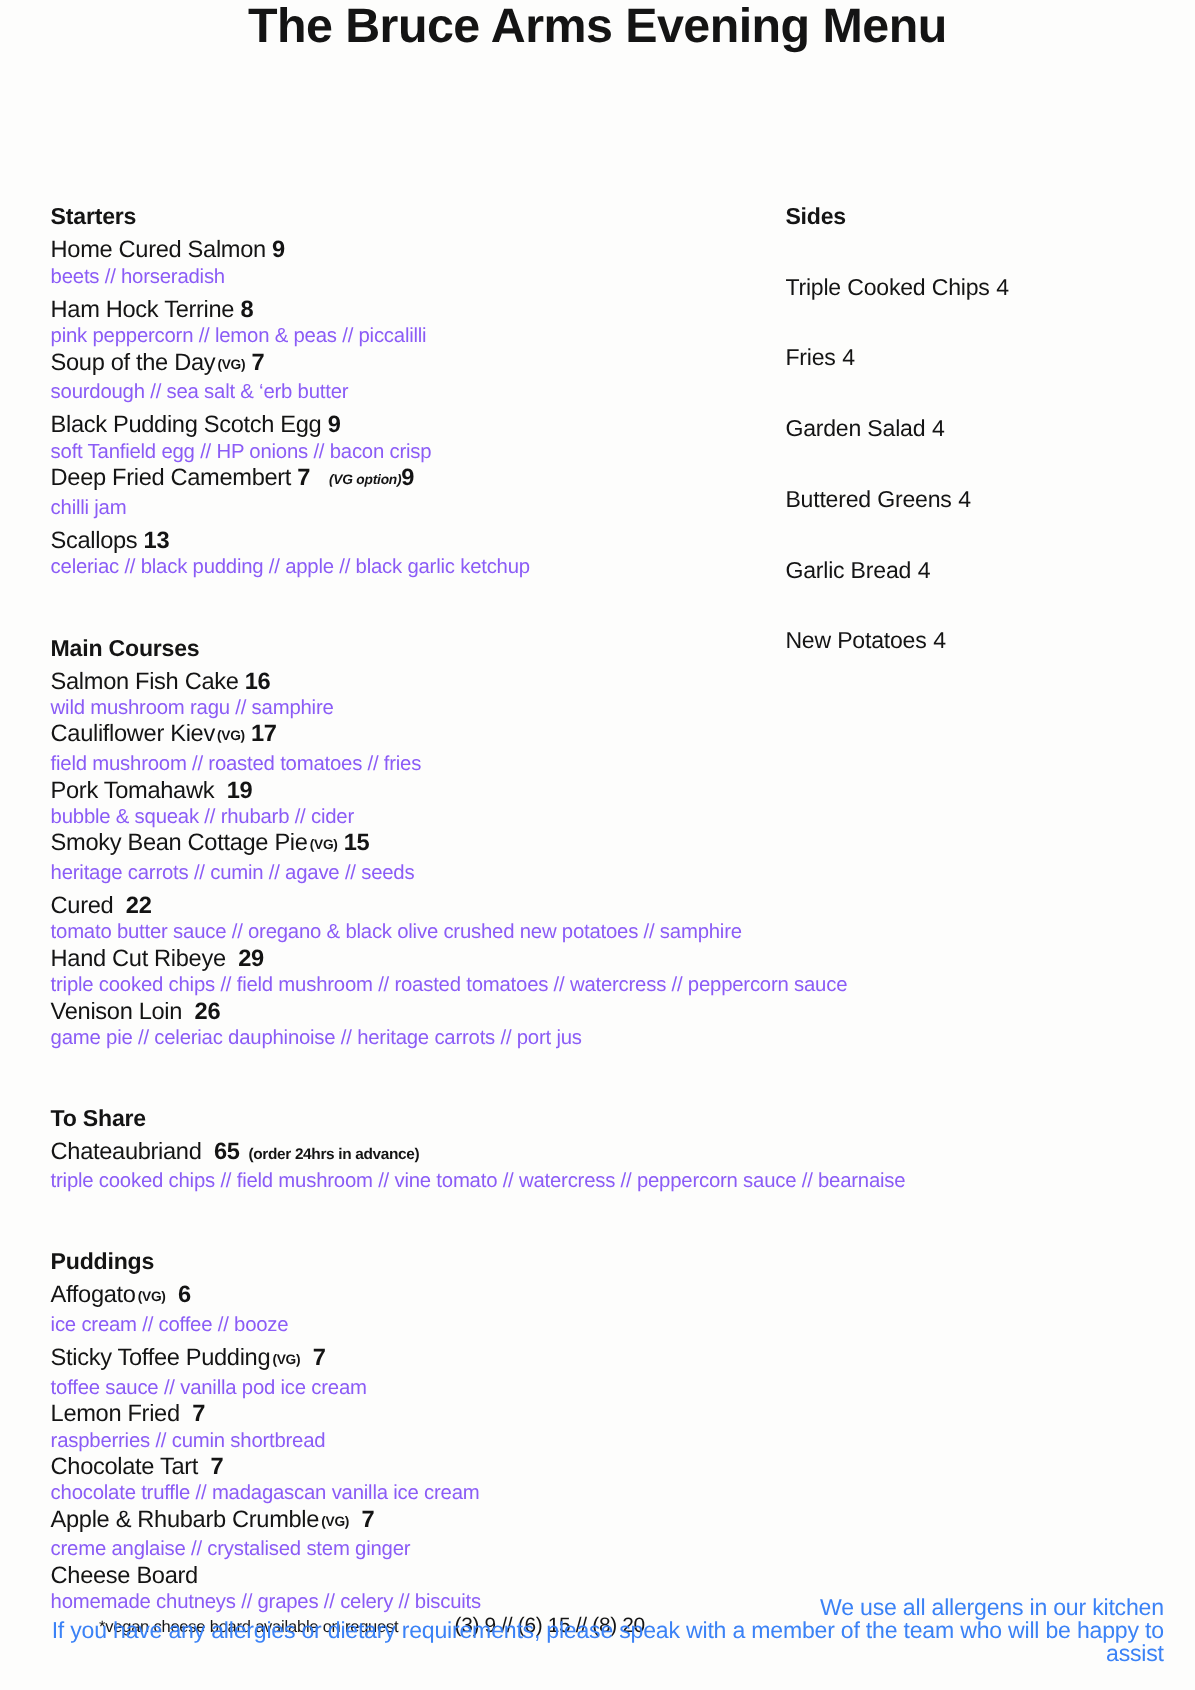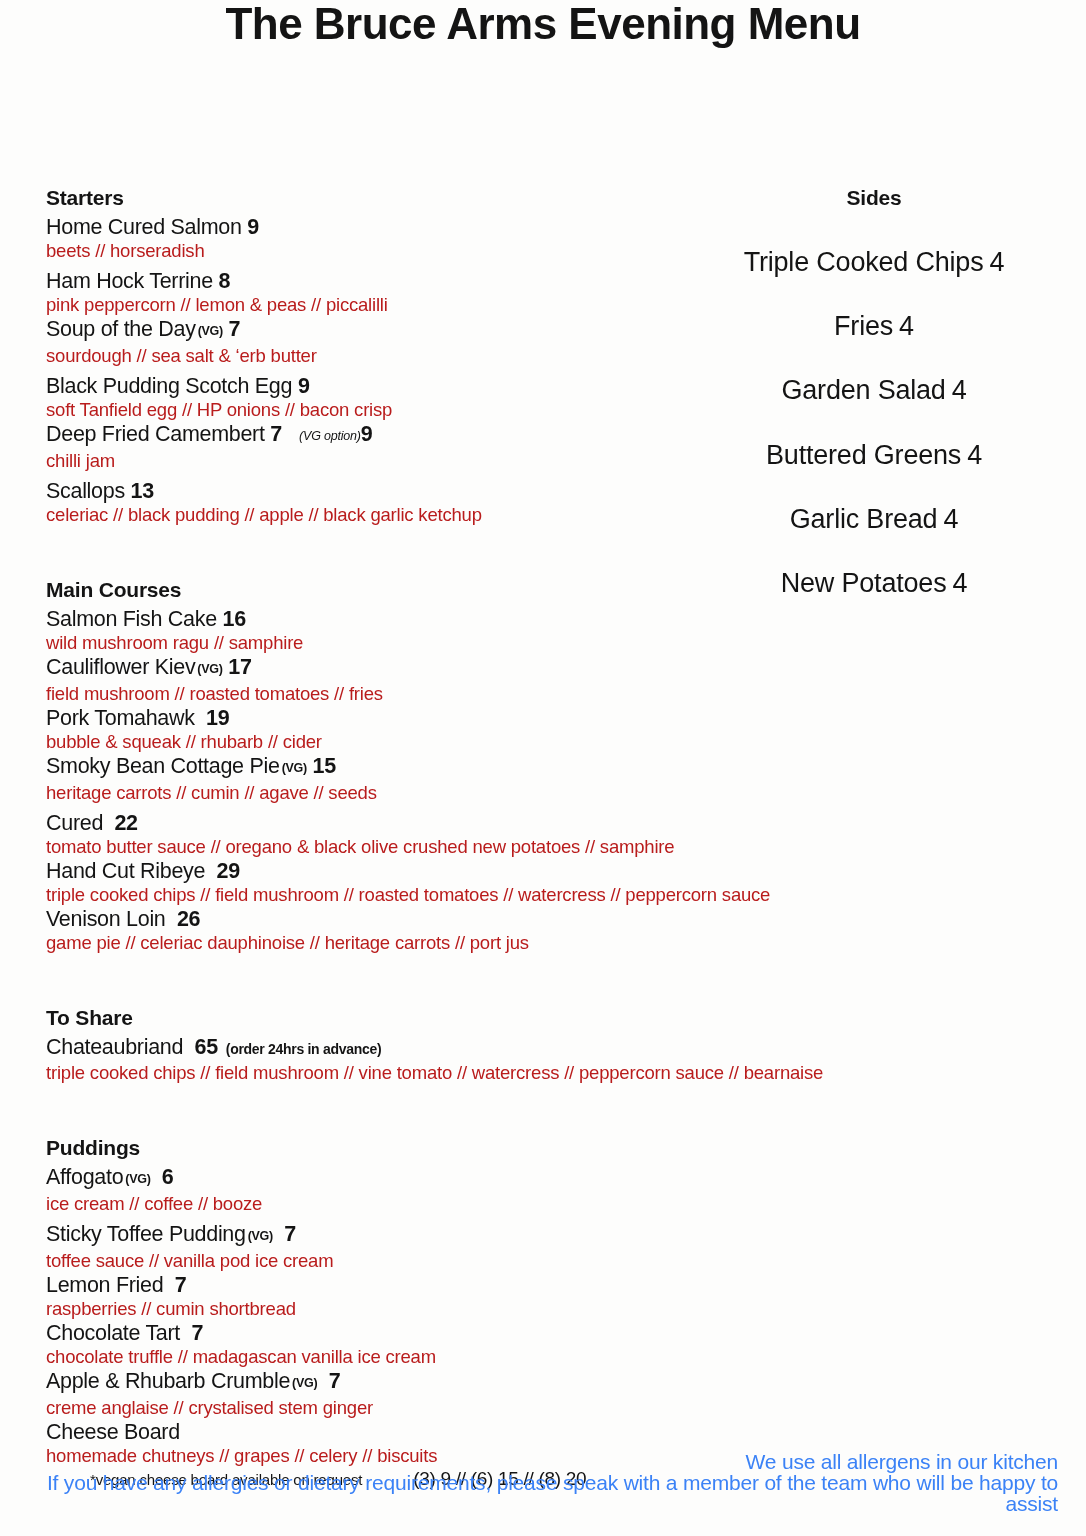--- a/index.html
+++ b/index.html
@@ -36,31 +36,31 @@
 
   .left-col {
     width: 640px;
   }
 
   
   .sides {
     position: absolute;
     top: 0px;
     right: 6px;
-    text-align: center;
+    text-align: left;
     width: 320px;
   }
   .sides .section-heading {
     font-size: 21px;
     font-weight: 700;
     margin: 0 0 3px 0;
     letter-spacing: -0.2px;
   }
   .side-row {
-    font-size: 27px;
+    font-size: 21px;
     line-height: 24.2px;
     letter-spacing: -0.2px;
     white-space: nowrap;
     margin-top: 40px;
   }
   .side-row .price {
     font-weight: 400;
     margin-left: 6px;
   }
 
@@ -91,39 +91,39 @@
     font-size: 12.5px;
     font-weight: 700;
     letter-spacing: -0.3px;
     position: relative;
     top: -1px;
     margin-left: 2px;
   }
   .vg-opt {
     font-size: 12.5px;
     font-style: italic;
-    font-weight: 400;
+    font-weight: 700;
     letter-spacing: -0.2px;
     position: relative;
     top: -1px;
   }
   .price {
     font-weight: 700;
   }
   .note {
     font-weight: 700;
     font-size: 14px;
     letter-spacing: -0.3px;
     margin-left: 8px;
   }
   .item-desc {
     font-size: 18.5px;
     line-height: 22px;
     letter-spacing: -0.2px;
-    color: #b91c1c;
+    color: #8b5cf6;
     white-space: nowrap;
   }
 
   
   .gap-s { height: 6px; }
   .section-gap { height: 52px; }
 
   
   .cheese-extra {
     display: flex;

